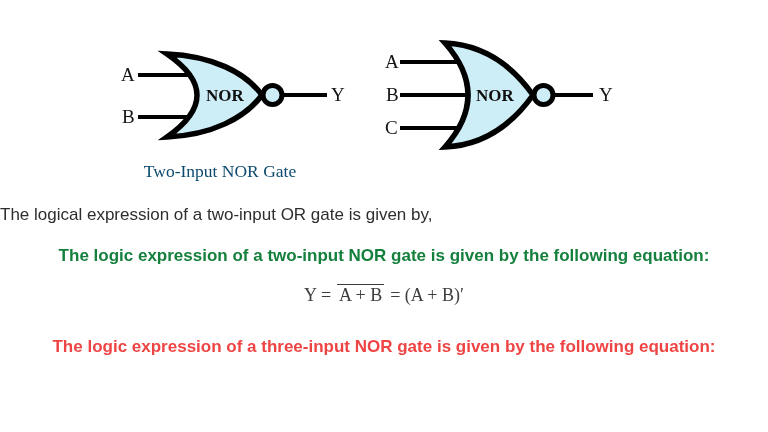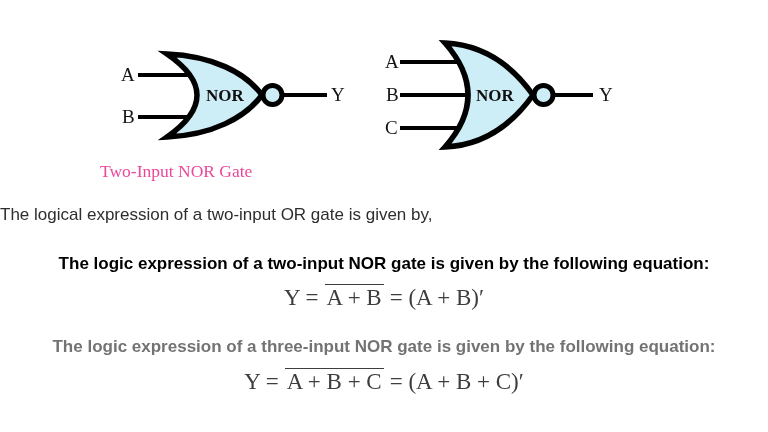--- a/index.html
+++ b/index.html
@@ -13,29 +13,29 @@
   .abs{position:absolute;}
   
   .gate-svg text{font-family:"Liberation Serif",serif;}
   .pin-label{font-size:19px;fill:#141414;}
   .gate-name{font-size:17px;font-weight:bold;fill:#101010;}
   .wire{stroke:#000000;stroke-width:4;}
   .gate-body{stroke:#000000;stroke-width:5.5;stroke-linejoin:miter;stroke-miterlimit:6;}
   .gate-bubble{stroke:#000000;stroke-width:5;}
   .caption{
     font-family:"Liberation Serif",serif;
-    font-size:17.5px;color:#ec4899;text-align:left;
+    font-size:17.5px;color:#0c4a6e;text-align:center;
   }
   
   .intro{width:768px;font-size:17px;color:#2e2e2e;}
   .heading{width:768px;text-align:center;font-size:17px;font-weight:700;}
   .equation{
     width:768px;text-align:center;
     font-family:"Liberation Serif",serif;
-    font-size:23px;color:#3d3d3d;
+    font-size:18px;color:#3d3d3d;
   }
   .overlined{
     display:inline-block;
     border-top:1.7px solid #3d3d3d;
     padding:1px 2px 0 2px;
     margin:0 6px;
     line-height:1.05;
   }
 </style>
 </head>
@@ -69,25 +69,22 @@
       <text class="pin-label" x="5" y="30">A</text>
       <text class="pin-label" x="6" y="63">B</text>
       <text class="pin-label" x="5" y="96">C</text>
       <text class="gate-name" x="96" y="63">NOR</text>
       <text class="pin-label" x="219" y="63">Y</text>
     </svg>
   </div>
 
   <div class="abs intro" style="left:0;top:205px">The logical expression of a two-input OR gate is given by,</div>
 
-  <div class="abs heading" style="left: 0px; top: 254px; color: #000000;">The logic expression of a two-input NOR gate is given by the following equation:</div>
+  <div class="abs heading" style="left: 0px; top: 246px; color: #15803d;">The logic expression of a two-input NOR gate is given by the following equation:</div>
 
   <div class="abs equation" style="left:0;top:284px">
     <span>Y =</span><span class="overlined">A + B</span><span>= (A + B)′</span>
   </div>
 
-  <div class="abs heading" style="left: 0px; top: 337px; color: #737373;">The logic expression of a three-input NOR gate is given by the following equation:</div>
+  <div class="abs heading" style="left: 0px; top: 337px; color: #ef4444;">The logic expression of a three-input NOR gate is given by the following equation:</div>
 
-  <div class="abs equation" style="left:0;top:368px">
-    <span>Y =</span><span class="overlined">A + B + C</span><span>= (A + B + C)′</span>
-  </div>
 
 </div>
 
 </body></html>

